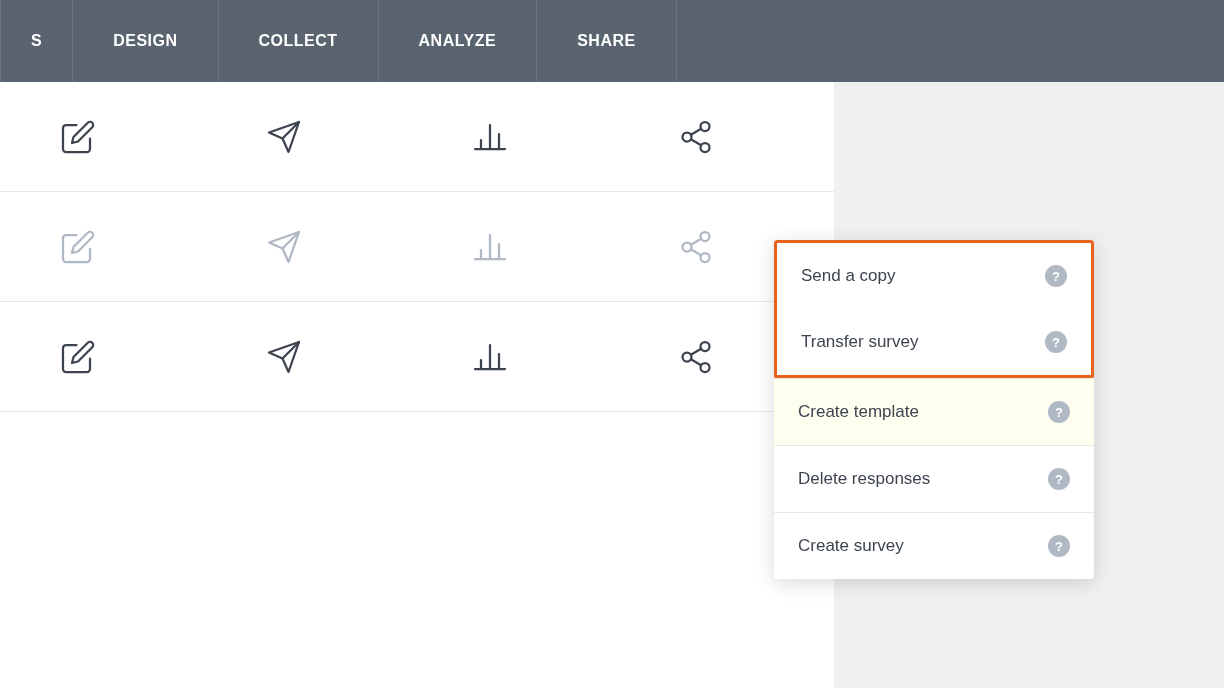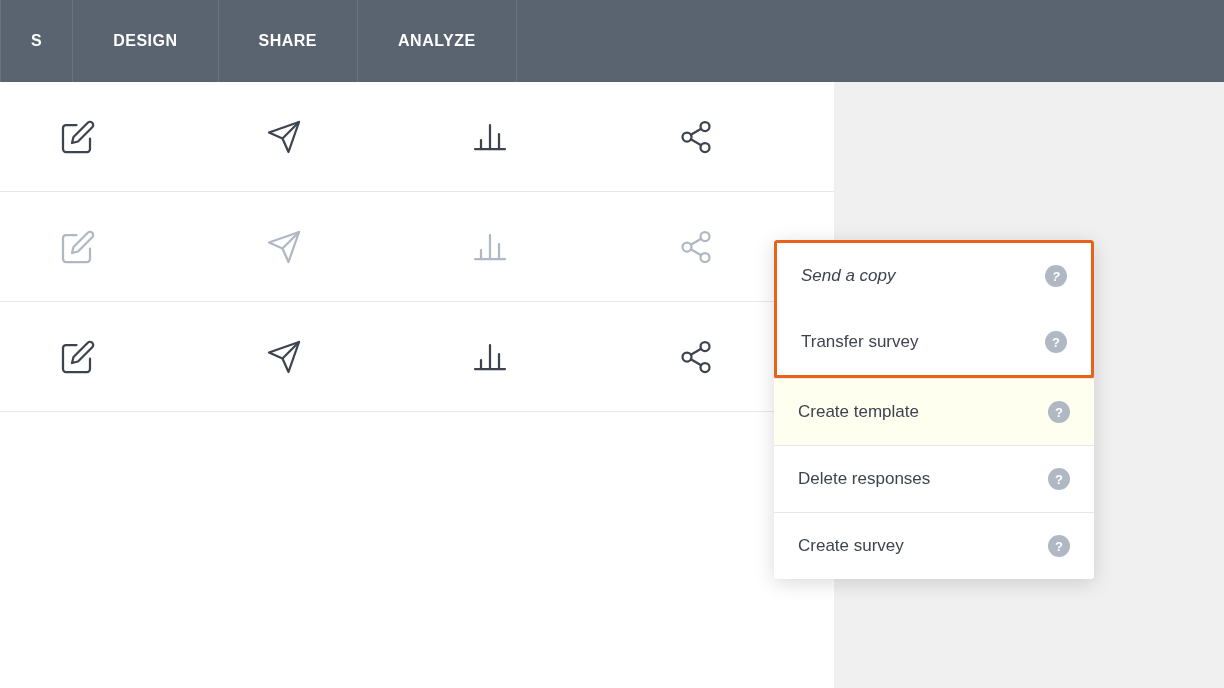--- a/index.html
+++ b/index.html
@@ -159,24 +159,27 @@
 <body>
 
 <div class="nav-bar">
   <div class="nav-item">
     <span>S</span>
   </div>
   <div class="nav-item">
     <span>DESIGN</span>
   </div>
   <div class="nav-item">
+    <span>COLLECT</span>
+  </div>
+  <div class="nav-item">
+    <span>ANALYZE</span>
+  </div>
+  <div class="nav-item">
     <span>SHARE</span>
-  </div>
-  <div class="nav-item">
-    <span>ANALYZE</span>
   </div>
 </div>
 
 <div class="main-content">
 
   <div class="right-gray"></div>
 
   <div class="survey-row">
     <div class="icon-cell">
       <svg width="36" height="36" viewBox="0 0 24 24">
@@ -273,21 +276,21 @@
         <circle cx="6" cy="12" r="3"></circle>
         <circle cx="18" cy="19" r="3"></circle>
         <line x1="8.59" y1="13.51" x2="15.42" y2="17.49"></line>
         <line x1="15.41" y1="6.51" x2="8.59" y2="10.49"></line>
       </svg>
     </div>
   </div>
 
   <div class="dropdown-menu">
 
-    <div class="dropdown-item" style="border: 3px solid #e8631a; border-bottom: none; border-radius: 2px 2px 0 0; margin: 0; font-style: italic;">
+    <div class="dropdown-item" style="border: 3px solid #e8631a; border-bottom: none; border-radius: 2px 2px 0 0; margin: 0;">
       <span>Send a copy</span>
       <div class="help-icon">
         <span>?</span>
       </div>
     </div>
 
     <div class="dropdown-item" style="border: 3px solid #e8631a; border-top: none; border-radius: 0 0 2px 2px; gap: 20px;">
       <span>Transfer survey</span>
       <div class="help-icon">
         <span>?</span>

